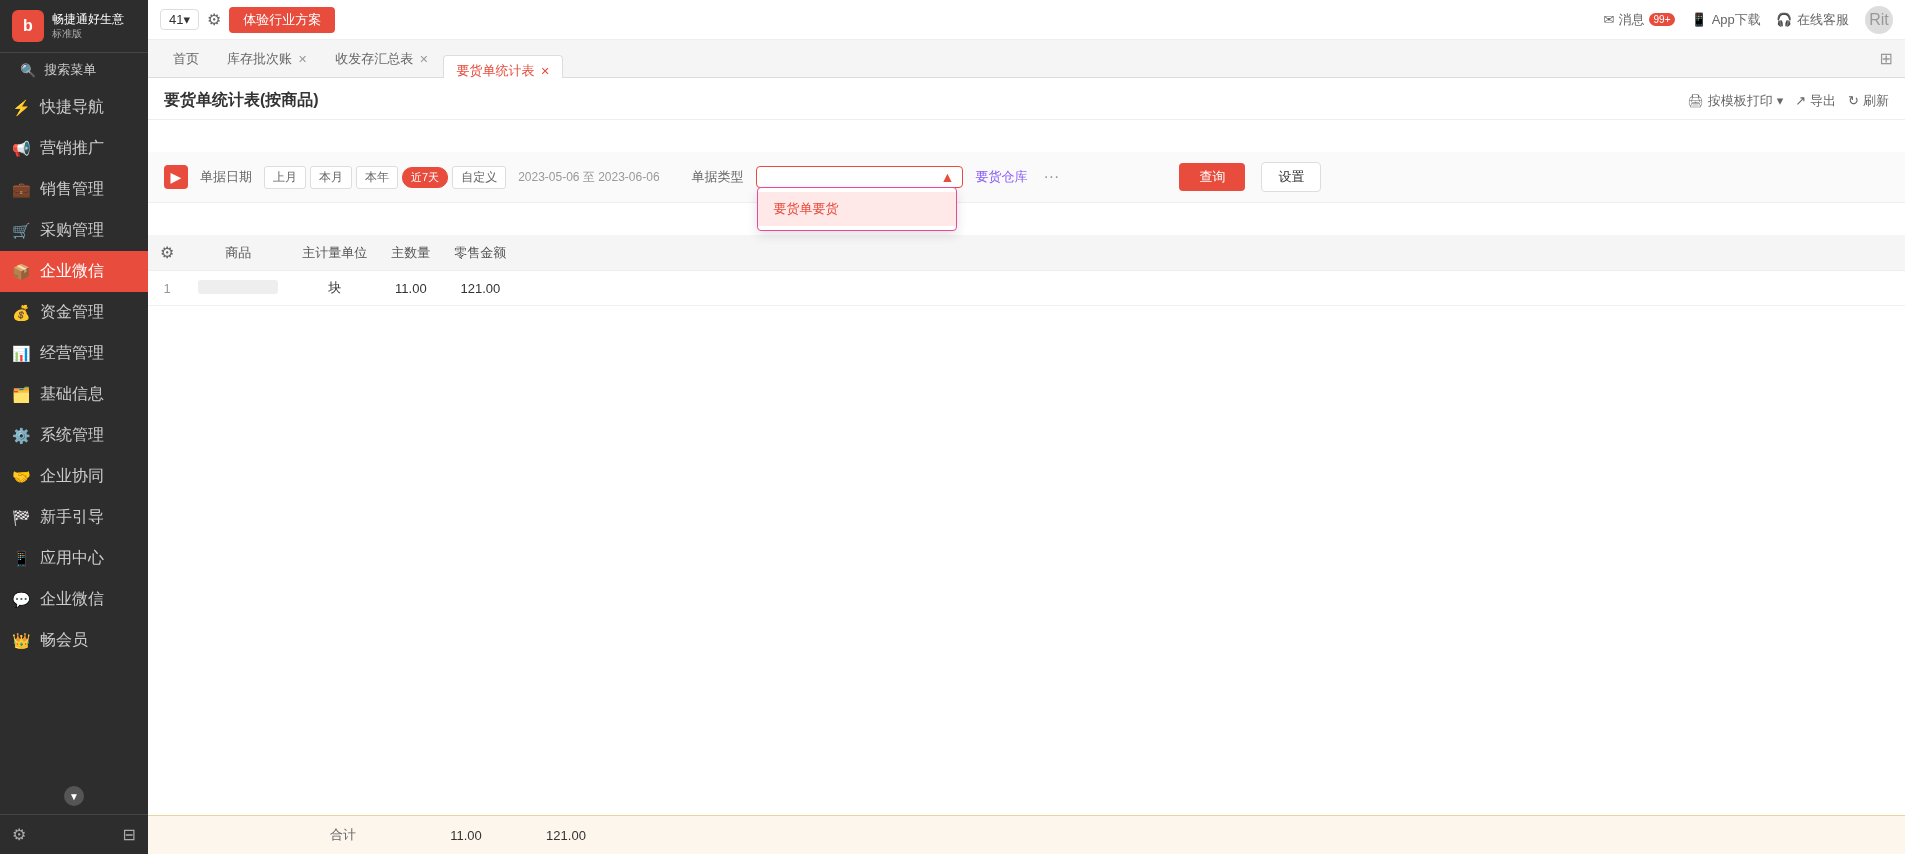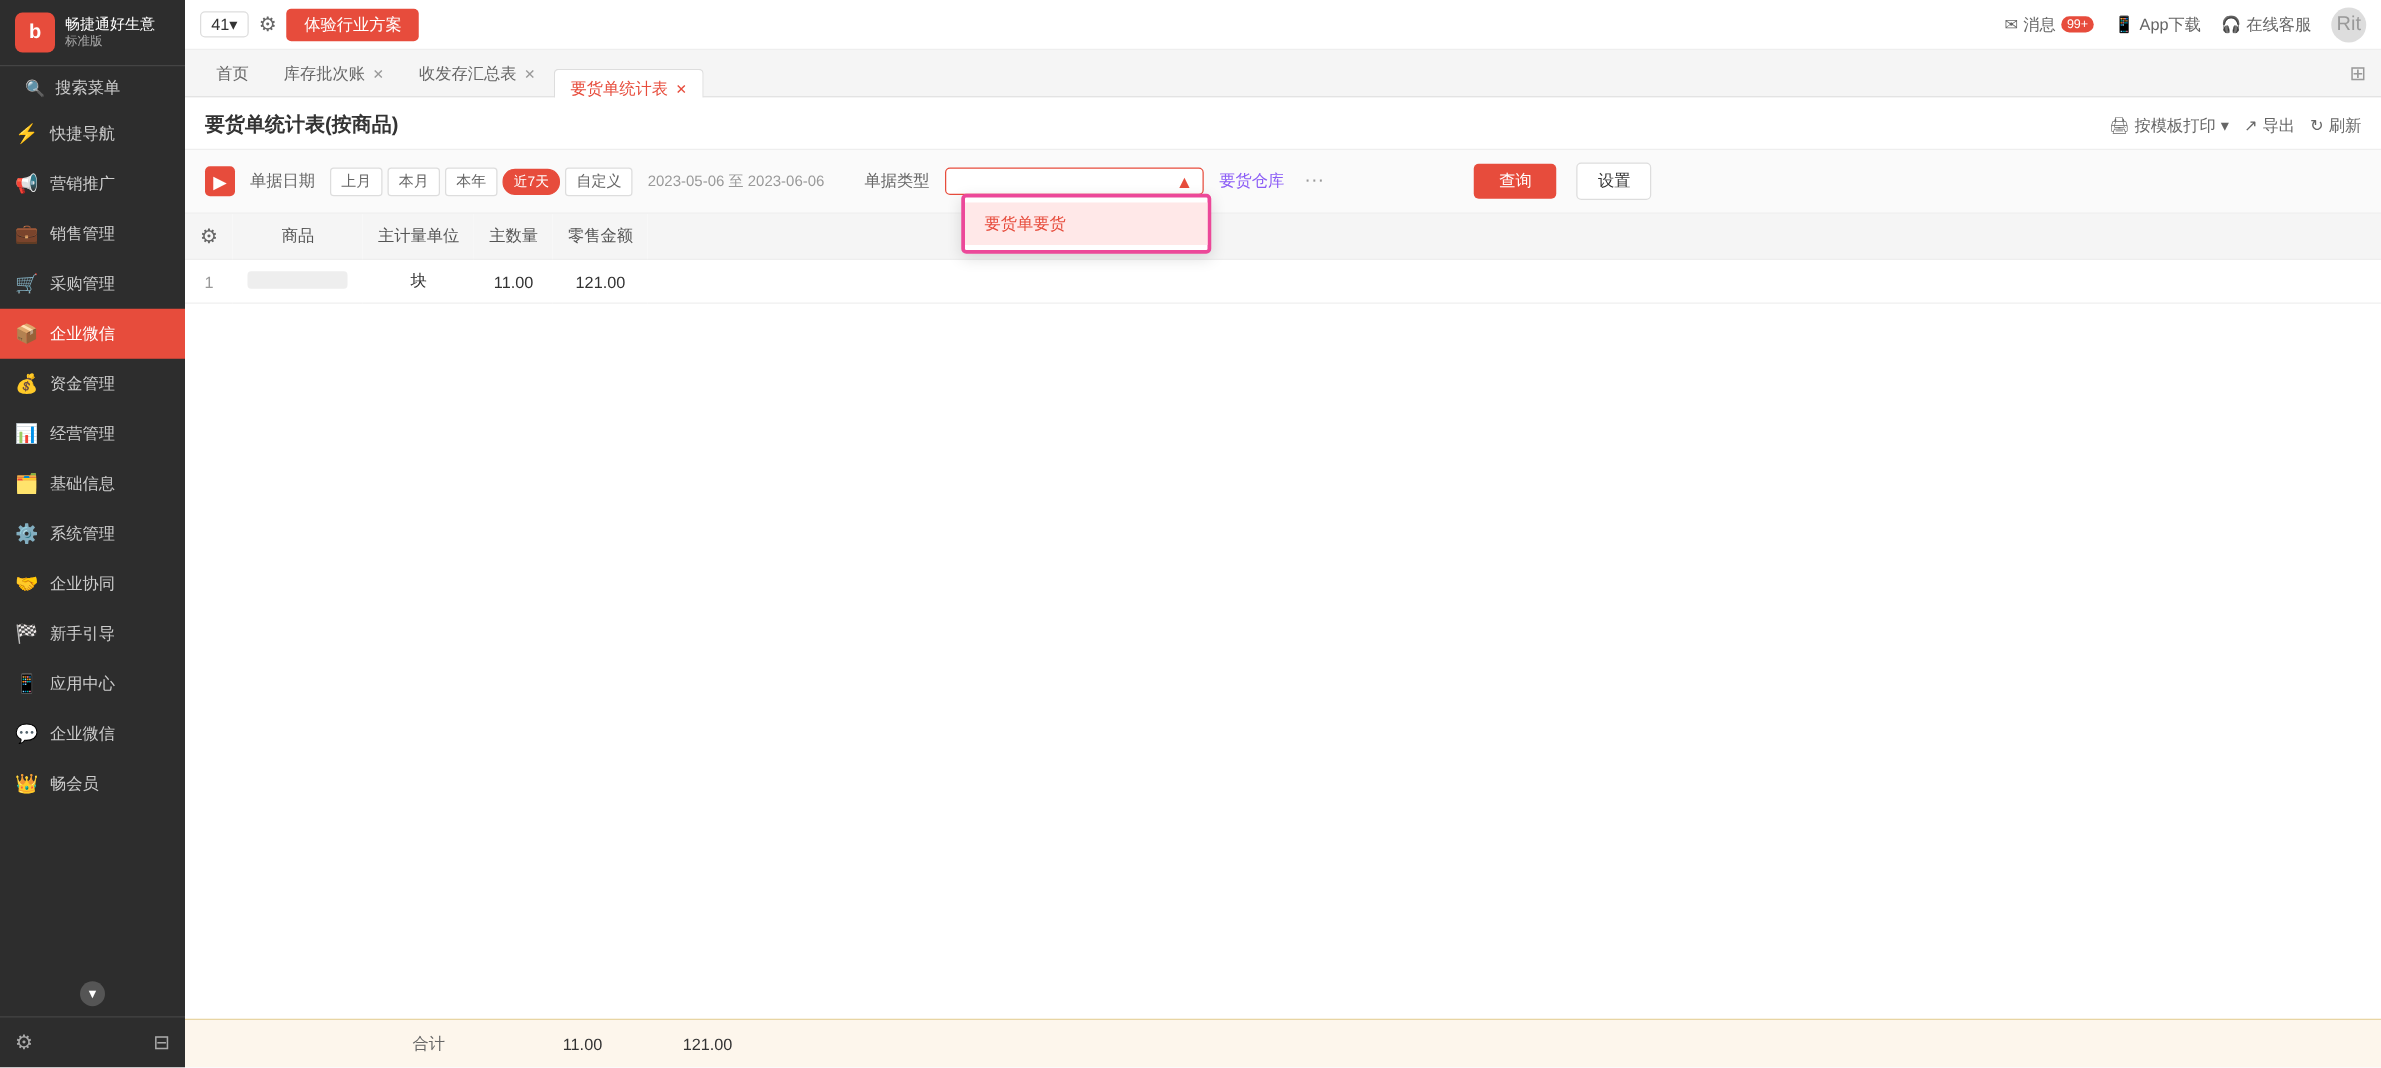--- a/index.html
+++ b/index.html
@@ -12,21 +12,21 @@
     .sidebar-logo .logo-text { font-size: 12px; color: #fff; line-height: 1.3; }
     .sidebar-logo .logo-text .sub { font-size: 10px; color: #aaa; }
     .sidebar-search { display: flex; align-items: center; padding: 8px 12px; cursor: pointer; color: #ccc; }
     .sidebar-search span { margin-left: 8px; font-size: 13px; }
     .sidebar-nav { flex: 1; overflow-y: auto; }
     .sidebar-nav::-webkit-scrollbar { width: 4px; }
     .sidebar-nav::-webkit-scrollbar-thumb { background: #555; }
     .nav-item { display: flex; align-items: center; padding: 10px 12px; cursor: pointer; color: #ccc; transition: background 0.2s; }
     .nav-item.active { background: #e74c3c; color: #fff; }
     .nav-item .nav-icon { width: 20px; height: 20px; margin-right: 8px; display: flex; align-items: center; justify-content: center; font-size: 15px; }
-    .nav-item .nav-label { font-size: 13px; }
+    .nav-item .nav-label { font-size: 16px; }
     .sidebar-scroll-btn { width: 20px; height: 20px; background: #555; border-radius: 50%; display: flex; align-items: center; justify-content: center; cursor: pointer; color: #fff; font-size: 10px; margin: 4px auto; }
     .sidebar-bottom { padding: 10px 12px; display: flex; align-items: center; justify-content: space-between; border-top: 1px solid #444; }
     .sidebar-bottom-icon { cursor: pointer; color: #aaa; font-size: 16px; }
 
     
     .main { flex: 1; display: flex; flex-direction: column; overflow: hidden; }
 
     
     .topbar { height: 40px; background: #fff; border-bottom: 1px solid #eee; display: flex; align-items: center; justify-content: space-between; padding: 0 12px; flex-shrink: 0; }
     .topbar-left { display: flex; align-items: center; gap: 8px; }
@@ -42,21 +42,21 @@
 
     
     .tabbar { height: 38px; background: #f5f5f5; display: flex; align-items: center; padding: 0 12px; gap: 2px; border-bottom: 1px solid #ddd; flex-shrink: 0; }
     .tab { display: flex; align-items: center; padding: 6px 12px; border-radius: 4px 4px 0 0; font-size: 13px; cursor: pointer; color: #666; background: transparent; border: 1px solid transparent; border-bottom: none; gap: 6px; }
     .tab.active { background: #fff; border-color: #ddd; color: #e74c3c; font-weight: 500; margin-top: 24px; }
     .tab .tab-close { font-size: 11px; color: #999; cursor: pointer; }
     .tab.active .tab-close { color: #e74c3c; }
     .tab-expand-btn { margin-left: auto; background: transparent; border: none; cursor: pointer; font-size: 16px; color: #999; }
 
     
-    .content { flex: 1; background: #fff; overflow: hidden; display: flex; flex-direction: column; }
+    .content { flex: 1; background: #fff; overflow: hidden; display: flex; flex-direction: column; gap: 32px; }
 
     
     .page-header { padding: 12px 16px 8px; display: flex; align-items: center; justify-content: space-between; border-bottom: 1px solid #eee; flex-shrink: 0; }
     .page-title { font-size: 16px; font-weight: 600; color: #333; }
     .page-actions { display: flex; align-items: center; gap: 12px; }
     .page-action-btn { display: flex; align-items: center; gap: 4px; font-size: 13px; color: #666; cursor: pointer; }
 
     
     .filter-bar { padding: 10px 16px; background: #fafafa; border-bottom: 1px solid #eee; flex-shrink: 0; position: relative; }
     .filter-row { display: flex; align-items: center; gap: 12px; flex-wrap: wrap; }
@@ -70,21 +70,21 @@
     .filter-type-input-wrap { display: flex; align-items: center; border: 1px solid #e74c3c; border-radius: 4px; padding: 2px 8px; min-width: 180px; background: #fff; position: relative; }
     .filter-type-input { border: none; outline: none; font-size: 13px; flex: 1; }
     .filter-type-arrow { color: #e74c3c; cursor: pointer; font-size: 14px; }
     .filter-warehouse-label { font-size: 13px; color: #8b5cf6; white-space: nowrap; }
     .filter-warehouse-wrap { display: flex; align-items: center; min-width: 120px; position: relative; }
     .filter-more-btn { color: #999; cursor: pointer; font-size: 16px; margin-left: 4px; }
     .query-btn { background: #e74c3c; color: #fff; border: none; border-radius: 4px; padding: 5px 20px; font-size: 13px; cursor: pointer; margin-left: 8px; }
     .settings-btn { background: #fff; color: #333; border: 1px solid #ddd; border-radius: 4px; padding: 5px 16px; font-size: 13px; cursor: pointer; margin-left: 4px; }
 
     
-    .dropdown-menu { position: absolute; top: 100%; left: 12px; background: #fff; border: 3px solid #ec4899; border-radius: 4px; box-shadow: 0 4px 12px rgba(0,0,0,0.12); z-index: 100; min-width: 200px; padding: 4px 0; }
+    .dropdown-menu { position: absolute; top: 100%; left: 0; background: #fff; border: 1px solid #ec4899; border-radius: 4px; box-shadow: 0 4px 12px rgba(0,0,0,0.12); z-index: 100; min-width: 200px; padding: 4px 0; }
     .dropdown-item { padding: 8px 16px; font-size: 13px; color: #333; cursor: pointer; }
     .dropdown-item.selected { background: #ffe8e8; color: #e74c3c; }
 
     
     .table-wrap { flex: 1; overflow: auto; }
     table { width: 100%; border-collapse: collapse; }
     thead tr { background: #f5f5f5; }
     th { padding: 8px 12px; text-align: center; font-size: 13px; color: #555; font-weight: 500; border-bottom: 1px solid #eee; white-space: nowrap; }
     td { padding: 8px 12px; text-align: center; font-size: 13px; color: #333; border-bottom: 1px solid #f0f0f0; }
     .row-num { color: #999; }

